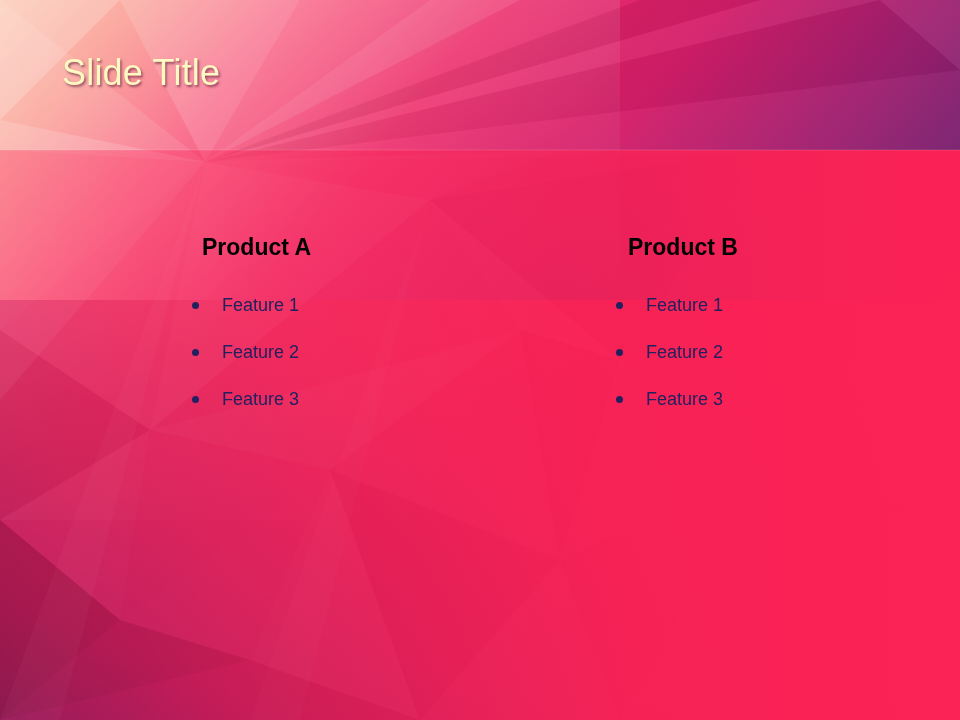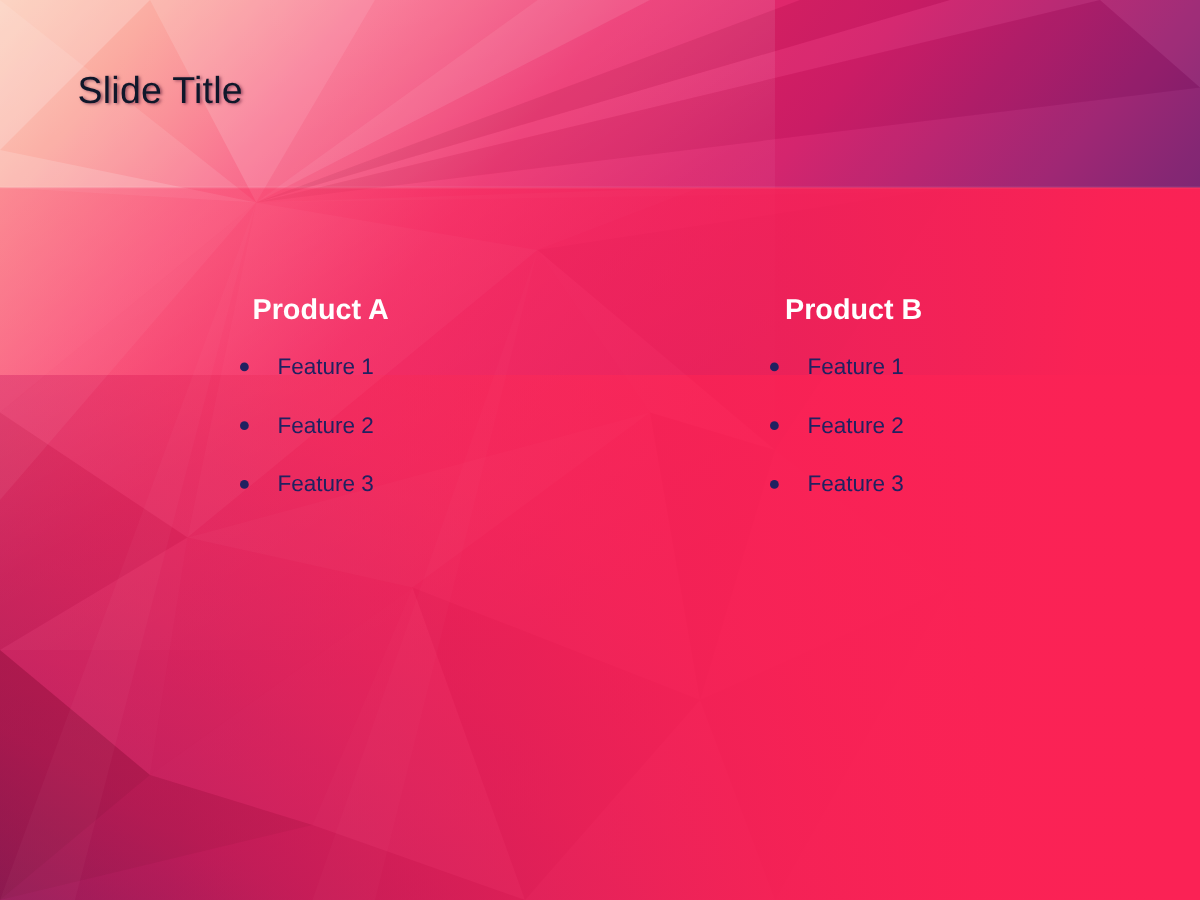--- a/index.html
+++ b/index.html
@@ -47,23 +47,23 @@
     pointer-events:none;
   }
 
   
   #title-area {
     position:absolute;
     left:62px; top:44px;
     width:700px; height:62px;
   }
   #slide-title {
-    font-size:30px;
+    font-size:36px;
     font-weight:400;
-    color:#0f172a;
+    color:#fef9c3;
     letter-spacing:0.2px;
     line-height:58px;
     white-space:nowrap;
     text-shadow:1.5px 1.5px 2.5px rgba(70,10,40,0.55);
   }
 
   
   #content {
     position:absolute;
     left:0; top:232px;
@@ -72,24 +72,24 @@
   .column {
     position:absolute;
     top:0;
   }
   #column-a { left:180px; width:380px; }
   #column-b { left:605px; width:360px; }
 
   .column-heading {
     font-size:23px;
     font-weight:bold;
-    color:#ffffff;
+    color:#000000;
     line-height:30px;
     white-space:nowrap;
-    margin-bottom:8px;
+    margin-bottom:20px;
   }
   #column-a .column-heading { padding-left:22px; }
   #column-b .column-heading { padding-left:23px; }
 
   .bullet-list { list-style:none; }
 
   .bullet-item {
     position:relative;
     display:block;
     font-size:18px;

